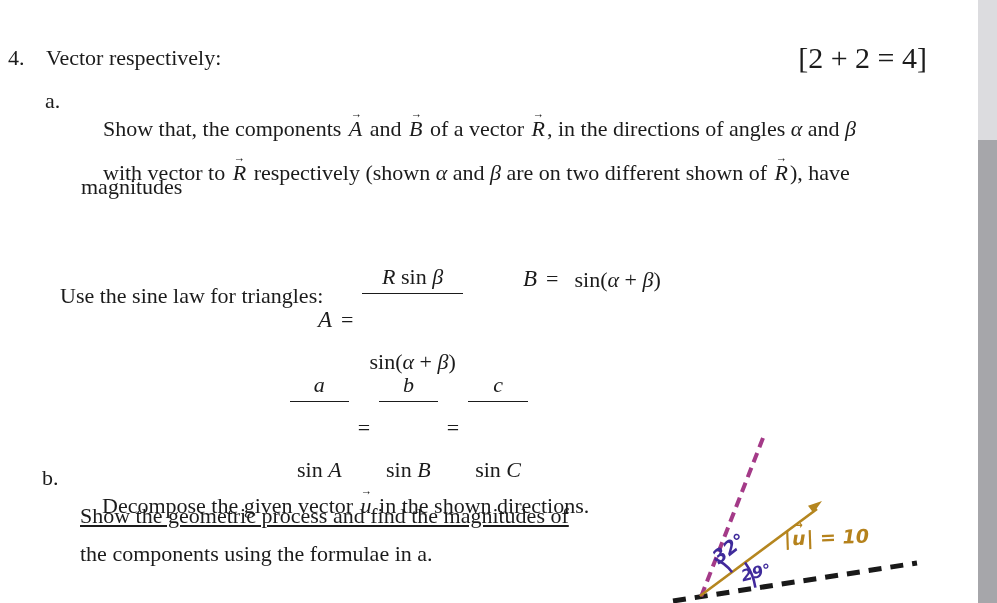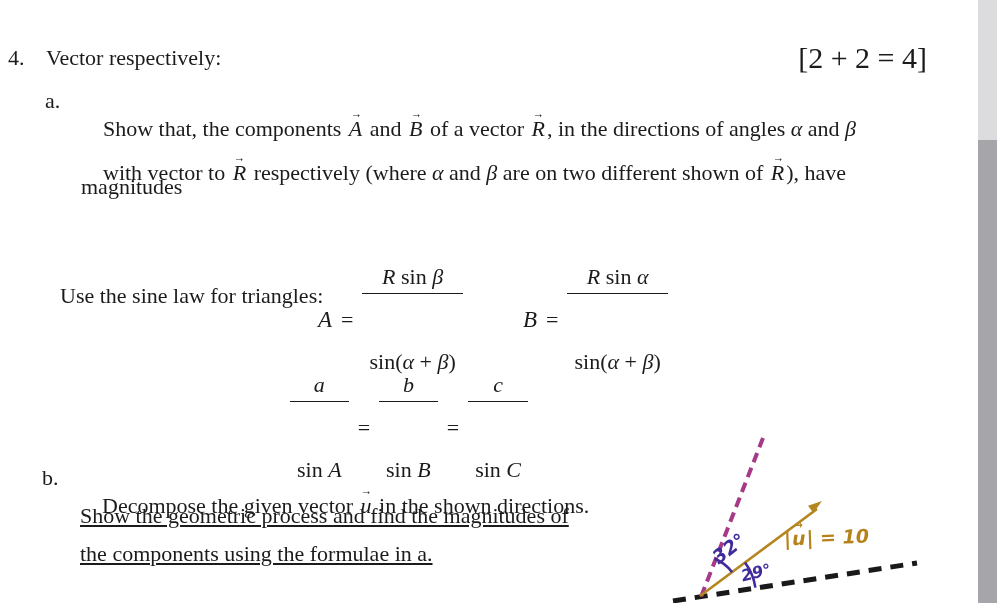--- a/index.html
+++ b/index.html
@@ -53,39 +53,38 @@
   <div class="doc-line" style="left:46px;top:44px;">Vector respectively:</div>
   <div class="doc-line points" style="right:70px;top:44px;">[2 + 2 = 4]</div>
 
   <div class="doc-line" style="left:45px;top:87px;">a.</div>
 
   <div class="doc-line" style="left:81px;top:87px;">
     <span>Show that, the components </span><span class="vec"><span class="arr">→</span><span>A</span></span><span> and </span><span class="vec"><span class="arr">→</span><span>B</span></span><span> of a vector </span><span class="vec"><span class="arr">→</span><span>R</span></span><span>, in the directions of angles </span><span class="it">α</span><span> and </span><span class="it">β</span>
   </div>
 
   <div class="doc-line" style="left:81px;top:131px;">
-    <span>with vector to </span><span class="vec"><span class="arr">→</span><span>R</span></span><span> respectively (where </span><span class="it">α</span><span> and </span><span class="it">β</span><span> are on two different shown of </span><span class="vec"><span class="arr">→</span><span>R</span></span><span>), have</span>
+    <span>with vector to </span><span class="vec"><span class="arr">→</span><span>R</span></span><span> respectively (shown </span><span class="it">α</span><span> and </span><span class="it">β</span><span> are on two different shown of </span><span class="vec"><span class="arr">→</span><span>R</span></span><span>), have</span>
   </div>
 
   <div class="doc-line" style="left:81px;top:173px;">magnitudes</div>
 
   <div class="fgroup" style="left:318px;top:212px;">
     <span class="it lhs">A</span>
     <span>=</span>
     <span class="frac">
       <span class="num"><span class="it">R</span><span> sin </span><span class="it">β</span></span>
       <span class="den"><span>sin(</span><span class="it">α</span><span> + </span><span class="it">β</span><span>)</span></span>
     </span>
   </div>
 
   <div class="fgroup" style="left:523px;top:212px;">
     <span class="it lhs">B</span>
     <span>=</span>
     <span class="frac">
-      <span class="num"><span class="it">R</span><span> sin </span><span class="it">α</span></span>
       <span class="den"><span>sin(</span><span class="it">α</span><span> + </span><span class="it">β</span><span>)</span></span>
     </span>
   </div>
 
   <div class="doc-line" style="left:60px;top:282px;">Use the sine law for triangles:</div>
 
   <div class="fgroup" style="left:290px;top:320px;">
     <span class="frac">
       <span class="num it">a</span>
       <span class="den"><span>sin </span><span class="it">A</span></span>
@@ -101,21 +100,21 @@
       <span class="den"><span>sin </span><span class="it">C</span></span>
     </span>
   </div>
 
   <div class="doc-line" style="left:42px;top:464px;">b.</div>
 
   <div class="doc-line" style="left:80px;top:464px;">
     <span>Decompose the given vector </span><span class="vec"><span class="arr">→</span><span>u</span></span><span> in the shown directions.</span>
   </div>
   <div class="doc-line" style="left:80px;top:502px;text-decoration:underline;">Show the geometric process and find the magnitudes of</div>
-  <div class="doc-line" style="left:80px;top:540px;text-decoration:underline;">the components using the formulae in a.</div>
+  <div class="doc-line" style="left:80px;top:540px;">the components using the formulae in a.</div>
 
   <div class="diagram">
     <svg width="322" height="178" viewBox="0 0 322 178">
 
       <path d="M 3 176 L 247 138" fill="none" stroke-width="5" stroke-dasharray="13 9" stroke="#191919"></path>
 
       <path d="M 93 13 L 29 177" fill="none" stroke-width="4" stroke-dasharray="10 6" stroke="#a43a88"></path>
 
       <path d="M 30 171 L 147 84" fill="none" stroke-width="2.6" stroke="#b5861f"></path>
       <polygon points="152,76 143.4,87.9 138.0,80.7" fill="#b5861f"></polygon>

